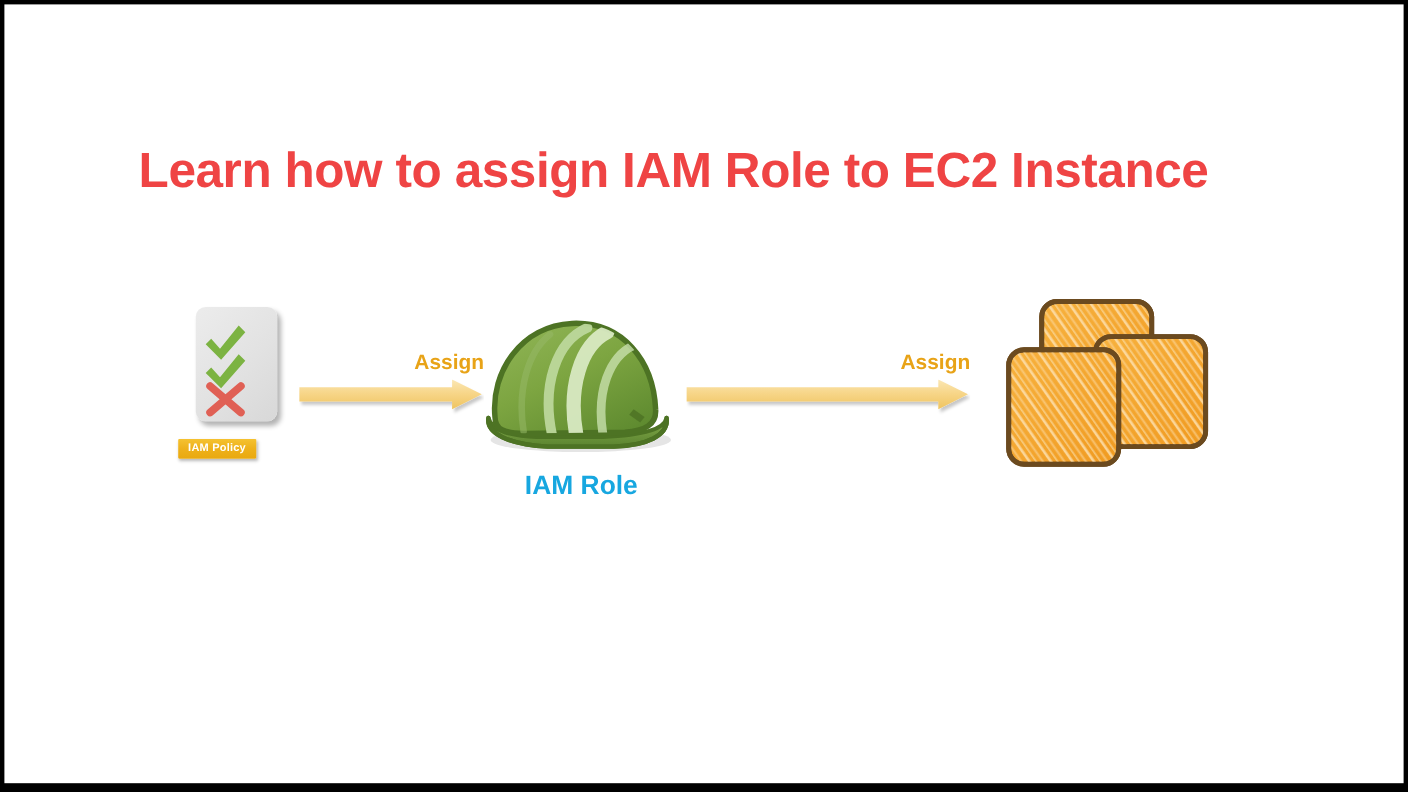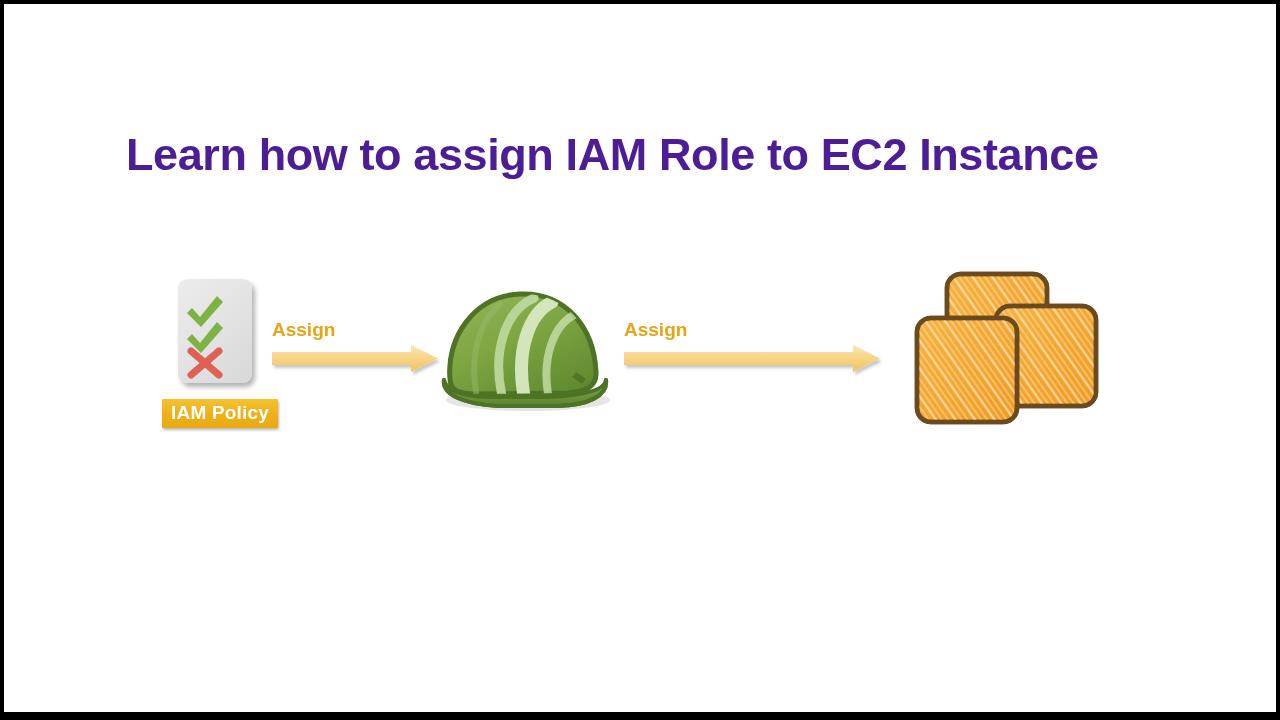--- a/index.html
+++ b/index.html
@@ -25,21 +25,21 @@
 
   
   #page-title {
     position: absolute;
     left: 122px;
     top: 122px;
     width: 1040px;
     font-size: 45px;
     font-weight: bold;
     letter-spacing: -0.4px;
-    color: #4c1d95;
+    color: #ef4444;
     white-space: nowrap;
     line-height: 58px;
   }
 
   
   #diagram {
     position: absolute;
     left: 0;
     top: 0;
     width: 1272px;
@@ -64,37 +64,37 @@
     left: 0; top: 0; width: 74px; height: 104px;
   }
 
   .policy-label {
     position: absolute;
     left: 6px;
     top: 120px;
     padding: 3px 9px 4px 9px;
     background: linear-gradient(180deg,#f5c231 0%, #eeb11b 50%, #e9a910 100%);
     color: #ffffff;
-    font-size: 19px;
+    font-size: 10px;
     font-weight: bold;
     letter-spacing: 0.2px;
     border-radius: 1px;
     box-shadow: 1px 2px 3px rgba(0,0,0,0.28);
     white-space: nowrap;
   }
 
   
   .arrow-group { position: absolute; }
   .arrow-label {
     position: absolute;
     color: #e8a317;
     font-size: 19px;
     font-weight: bold;
     white-space: nowrap;
-    text-align: left;
+    text-align: right;
     top: 0;
     left: 0;
     width: 100%;
   }
   .arrow-svg { position: absolute; left: 0; top: 26px; }
 
   #arrow-1 { left: 268px; top: 315px; width: 168px; height: 60px; }
   #arrow-2 { left: 620px; top: 315px; width: 258px; height: 60px; }
 
   
@@ -207,20 +207,21 @@
           <path d="M88 120 C80 76, 92 38, 116 26" fill="none" stroke="#d8e9c2" stroke-width="13" stroke-linecap="round" opacity="0.95"></path>
           <path d="M112 118 C106 80, 118 48, 140 38" fill="none" stroke="#c8e0ad" stroke-width="8" stroke-linecap="round" opacity="0.8"></path>
           <path d="M40 116 C34 78, 44 44, 64 28" fill="none" stroke="#96b866" stroke-width="6" stroke-linecap="round" opacity="0.55"></path>
         </g>
 
         <path d="M140 96 L150 103 L146 108 L136 101 Z" fill="#4d7324" opacity="0.85"></path>
 
         <path d="M8 104 C6 118, 26 128, 62 130 L122 130 C152 129, 172 120, 170 104" fill="none" stroke="#4d7324" stroke-width="4" stroke-linecap="round"></path>
       </svg>
 
+      <div class="node-caption">IAM Role</div>
     </div>
 
     <div class="arrow-group" id="arrow-2">
       <div class="arrow-label">Assign</div>
       <svg class="arrow-svg" width="258" height="34" viewBox="0 0 258 34">
         <defs>
           <linearGradient id="ag2" x1="0" y1="0" x2="0" y2="1">
             <stop offset="0%" stop-color="#fbe7b4"></stop>
             <stop offset="45%" stop-color="#f7d68a"></stop>
             <stop offset="100%" stop-color="#efc45f"></stop>

